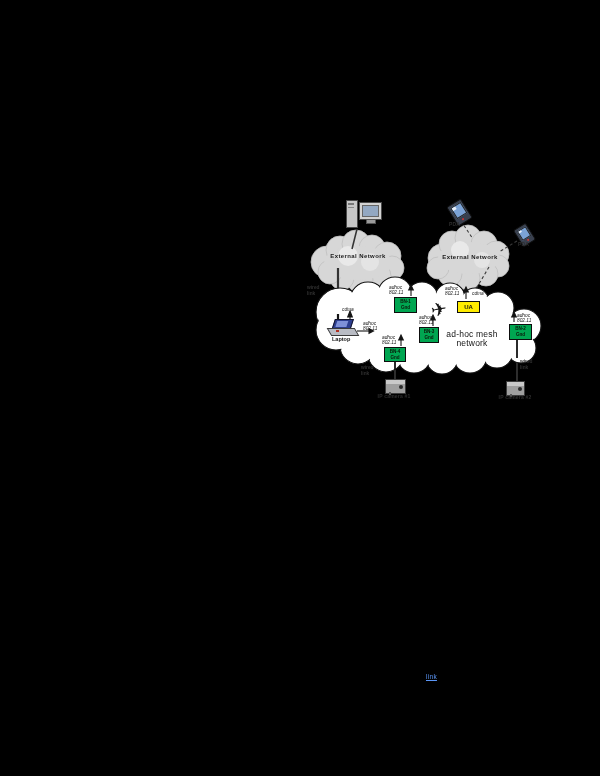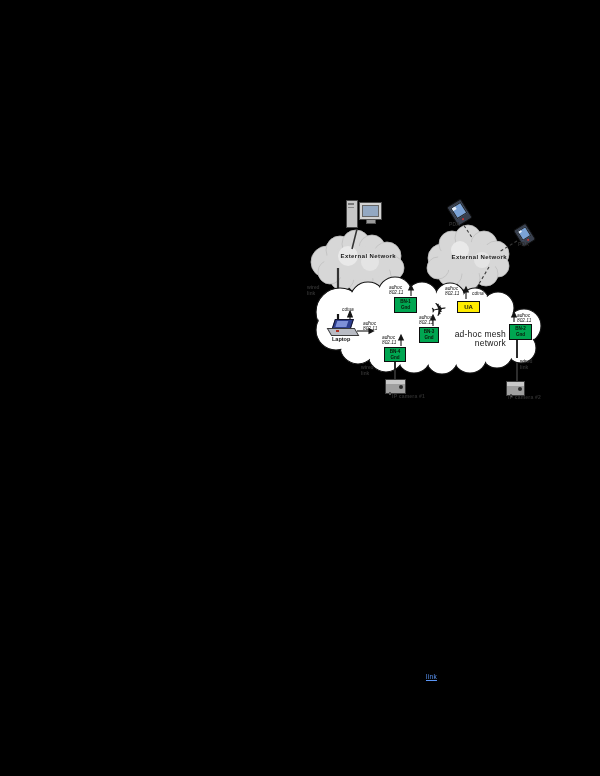--- a/index.html
+++ b/index.html
@@ -1,21 +1,21 @@
 <!DOCTYPE html>
 <html><head>
 <meta charset="utf-8">
 <style>
   html,body{margin:0;padding:0;background:#000;}
   #page{position:relative;width:600px;height:776px;background:#000;overflow:hidden;
         font-family:"Liberation Sans","DejaVu Sans",sans-serif;}
   .abs{position:absolute;}
   .lbl{position:absolute;color:#141414;line-height:1.08;}
   .b{font-weight:bold;}
-  .ctr{text-align:right;}
+  .ctr{text-align:center;}
   .cloudlbl{font-size:6px;font-weight:bold;letter-spacing:.4px;color:#1a1a1a;}
   .radio{font-size:4.8px;font-style:italic;color:#141414;}
   .wired{font-size:4.8px;font-weight:bold;color:#303030;line-height:1.15;}
   .devlbl{font-size:5px;font-weight:bold;color:#2e2e2e;letter-spacing:.2px;}
   .bnbox{position:absolute;border:1px solid #0d0d0d;color:#0a1a0a;font-size:4.6px;
          font-weight:bold;text-align:center;line-height:1.25;padding-top:1px;box-sizing:border-box;}
   .uabox{position:absolute;border:1px solid #0d0d0d;color:#111;font-size:6px;
          font-weight:bold;text-align:center;line-height:10px;box-sizing:border-box;}
   .meshlbl{font-size:8.5px;color:#141414;letter-spacing:.2px;}
   

